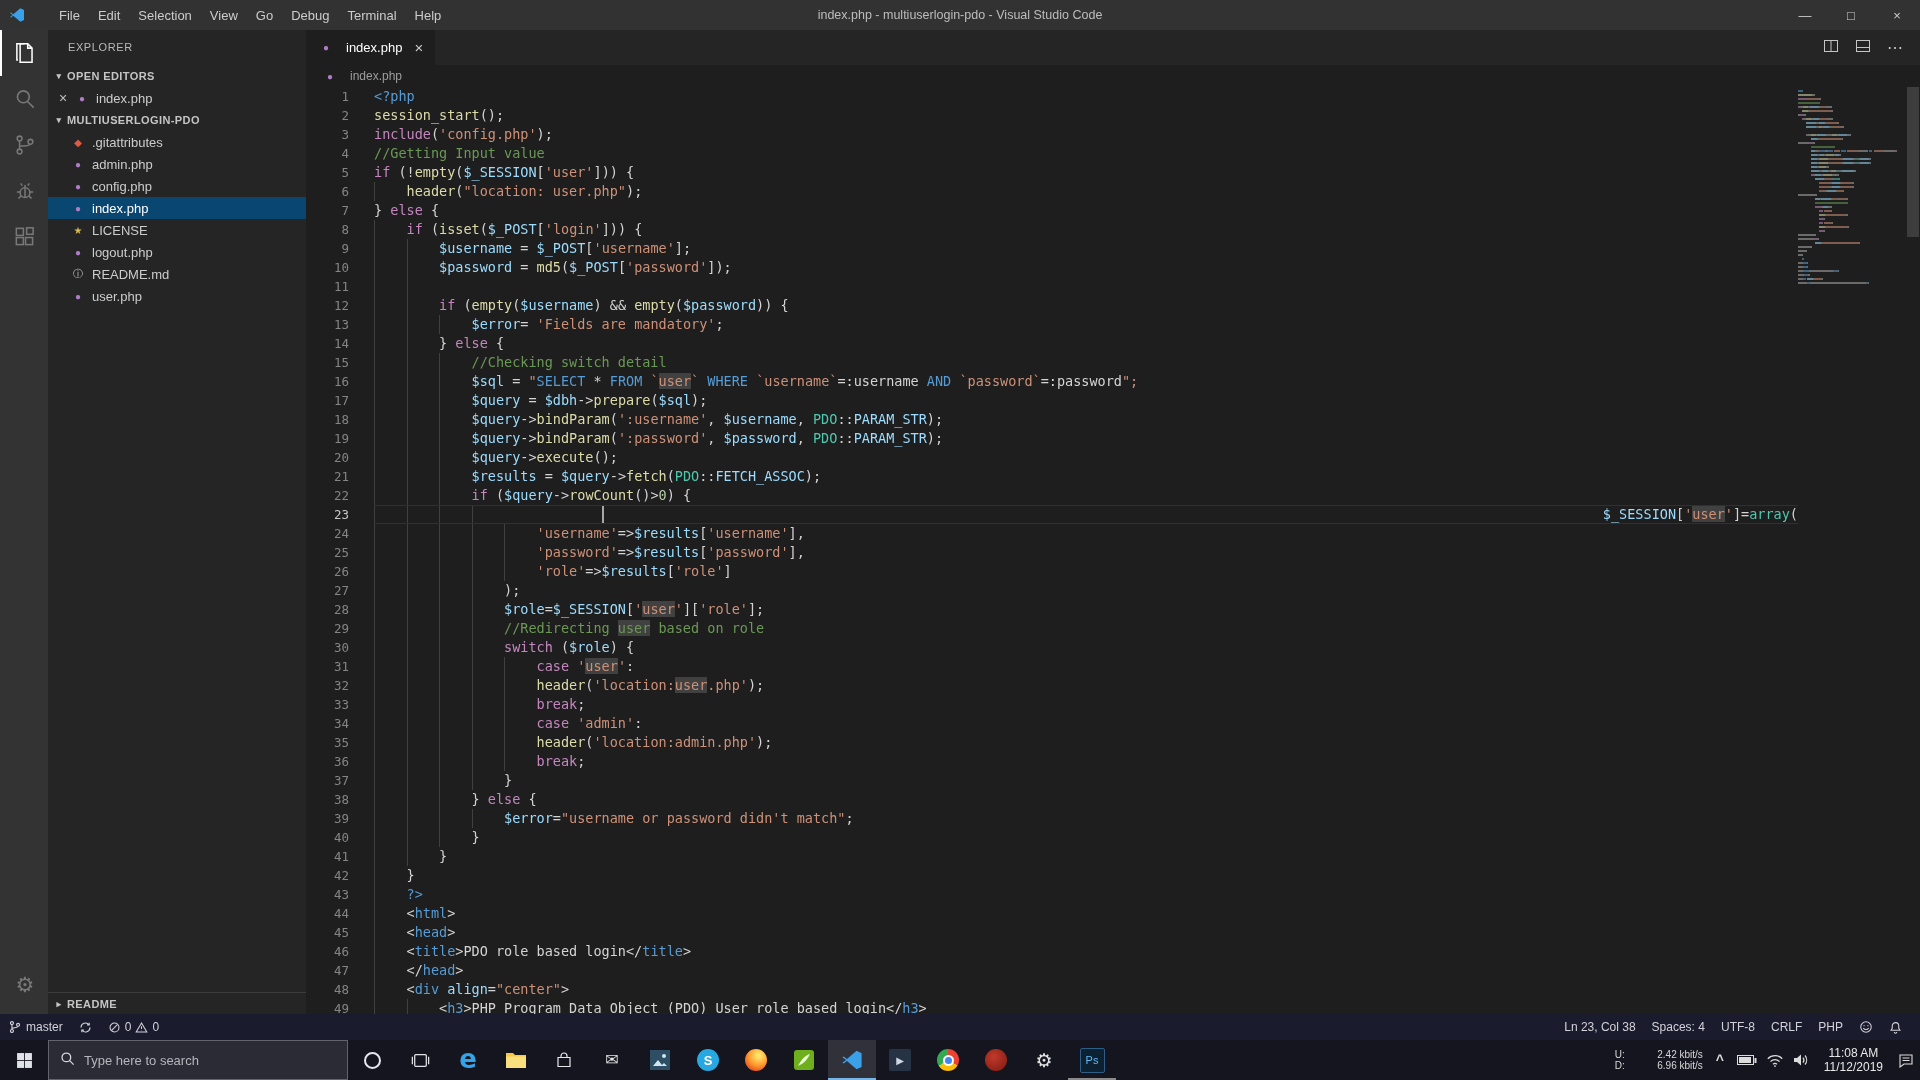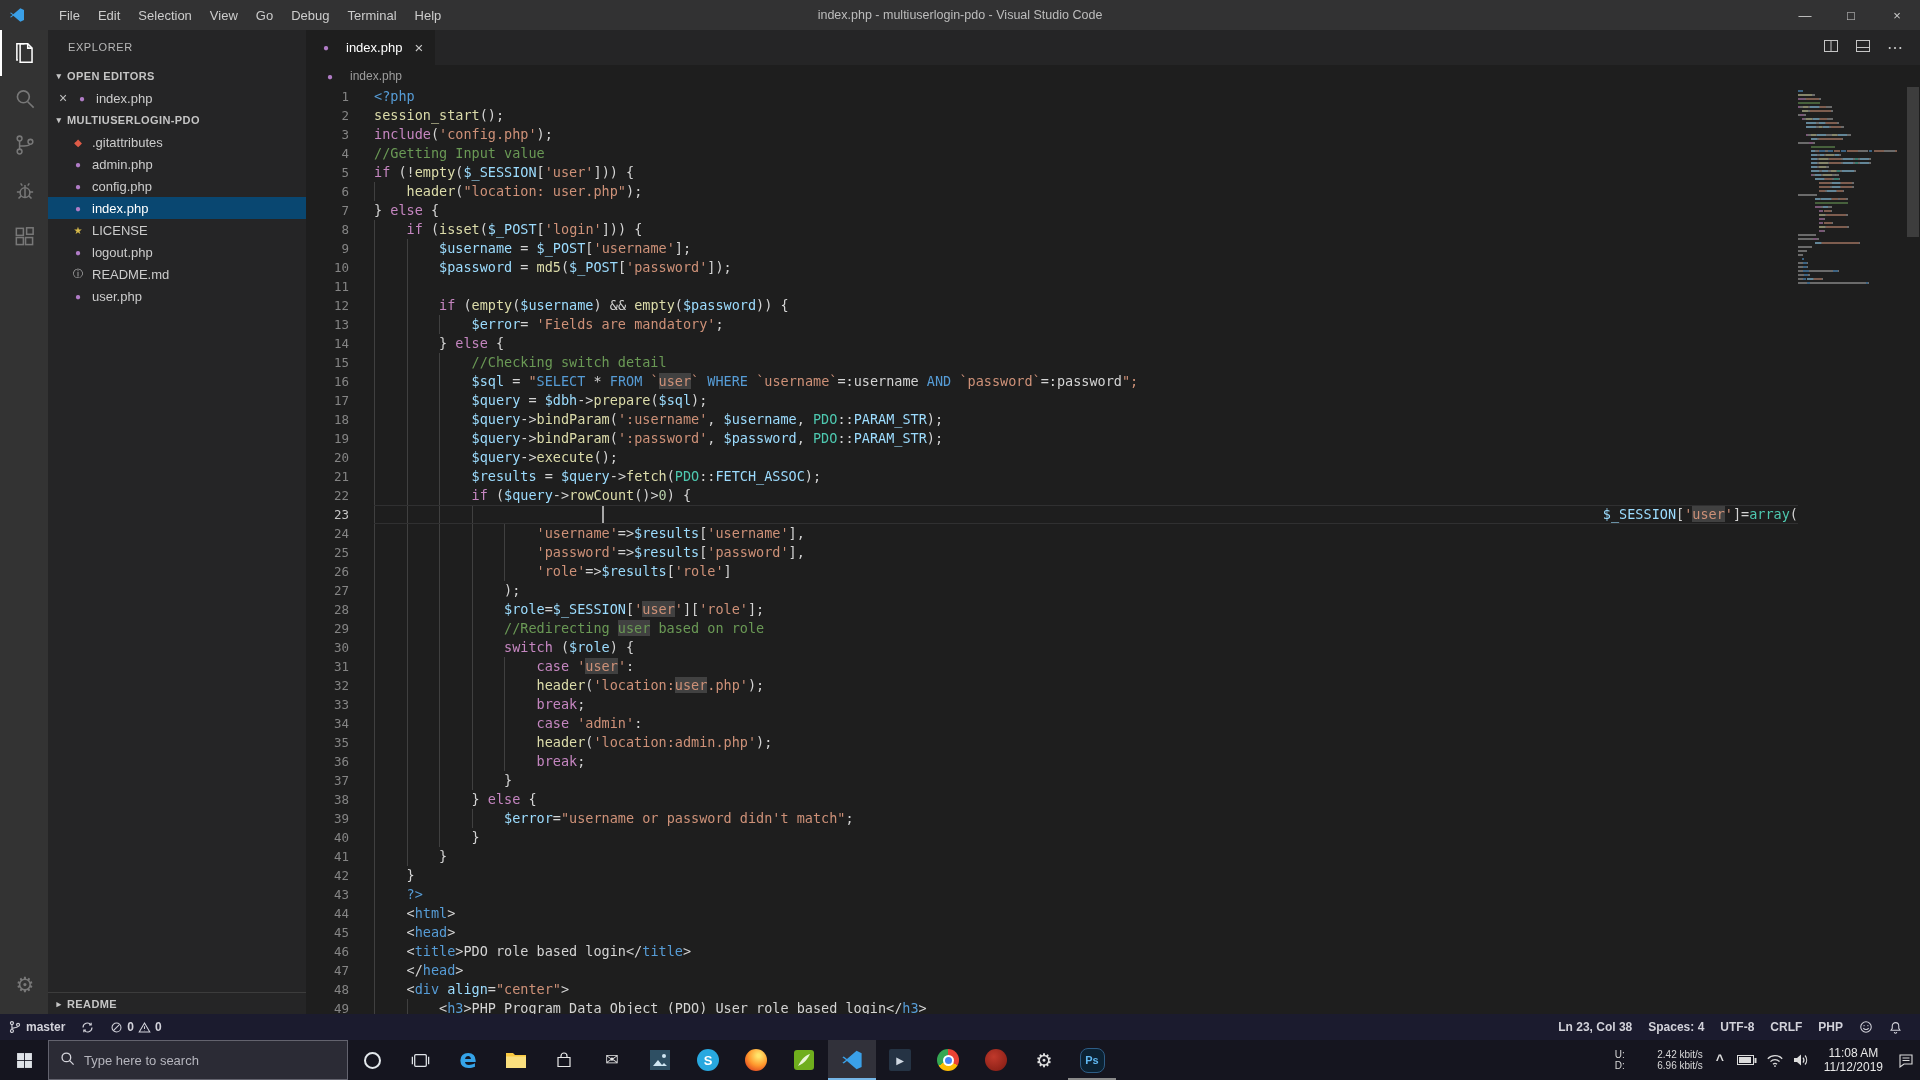--- a/index.html
+++ b/index.html
@@ -68,21 +68,21 @@
   .mm-line { display:flex; height:2px; margin-bottom:2px; }
   .mm-line i { display:block; height:2px; flex:0 0 auto; opacity:0.55; }
   .mc-pl{background:#ababab}.mc-kw{background:#c586c0}.mc-fn{background:#dcdcaa}
   .mc-vr{background:#9cdcfe}.mc-st{background:#ce9178}.mc-cm{background:#6a9955}
   .mc-cl{background:#4ec9b0}.mc-tg{background:#569cd6}.mc-nm{background:#b5cea8}
   .scrollbar { position:absolute; top:0; right:0; bottom:0; width:14px; }
   .scroll-thumb { position:absolute; top:0; left:1px; right:1px; height:150px; background:rgba(121,121,121,0.35); }
 
   
   .statusbar { flex:0 0 26px; background:var(--statusbar_bg,#1b1b2e); display:flex; align-items:center; font-size:12px; color:#d2d2da; }
-  .sb-left, .sb-right { display:flex; height:100%; align-items:flex-start;font-weight:bold; }
+  .sb-left, .sb-right { display:flex; height:100%; align-items:flex-start; }
   .sb-right { margin-left:auto; padding-right:10px; }
   .sb-item { display:flex; align-items:center; gap:4px; padding:0 8px; height:100%; white-space:nowrap; }
   .sb-item svg { display:block; }
 
   
   .taskbar { flex:0 0 40px; background:var(--taskbar_bg,#16161f); display:flex; align-items:stretch; }
   .tb-btn { flex:0 0 48px; display:flex; align-items:center; justify-content:center; color:#e0e0e0; }
   .tb-btn.active { background:rgba(255,255,255,0.12); box-shadow: inset 0 -2px 0 #75b6e7; }
   .tb-btn.running { box-shadow: inset 0 -2px 0 #8a8a8a; }
   .tb-apps { display:flex; align-items:stretch; }
@@ -95,21 +95,21 @@
   .clock { text-align:center; font-size:12px; line-height:14px; padding:0 6px; color:#e8e8e8; }
 
   .glyph { font-size:16px; color:#e3e3e3; line-height:1; }
   .edge-e { font-size:26px; font-weight:bold; color:#35a3e8; font-family:"DejaVu Sans",sans-serif; line-height:1; margin-top:-3px; }
   .skype { width:22px; height:22px; border-radius:50%; background:#28a8e0; color:#fff; font-size:13px; font-weight:bold; display:flex; align-items:center; justify-content:center; }
   .firefox { width:22px; height:22px; border-radius:50%; background:#ff9a2e; background:radial-gradient(circle at 62% 30%, #ffe46b 8%, #ff9a2e 48%, #e0431f 85%); }
   .chrome { width:22px; height:22px; border-radius:50%; background:#ea4335; background:conic-gradient(#ea4335 0 33%, #fbbc05 33% 66%, #34a853 66% 100%); display:flex; align-items:center; justify-content:center; }
   .chrome-mid { width:11px; height:11px; border-radius:50%; background:#ffffff; display:flex; align-items:center; justify-content:center; }
   .chrome-dot { width:7px; height:7px; border-radius:50%; background:#4285f4; }
   .redapp { width:22px; height:22px; border-radius:50%; background:#8d1f16; background:radial-gradient(circle at 40% 35%, #c0392b, #7e1a12); }
-  .ps { width:25px; height:25px; background:#0c2233; border:1px solid #2e5d86; color:#61b8f1; font-size:11px; font-weight:bold; display:flex; align-items:center; justify-content:center; border-radius:8px; }
+  .ps { width:25px; height:25px; background:#0c2233; border:1px solid #2e5d86; color:#61b8f1; font-size:11px; font-weight:normal; display:flex; align-items:center; justify-content:center; border-radius:2px; }
   .media { width:22px; height:22px; background:#253344; color:#cfd8e2; font-size:10px; display:flex; align-items:center; justify-content:center; border-radius:2px; }
   .cortana { width:17px; height:17px; border:2px solid #e3e8ec; border-radius:50%; }
 </style>
 </head>
 <body>
 
 <div class="screen">
 
   <div class="titlebar">
     <span class="logo">

